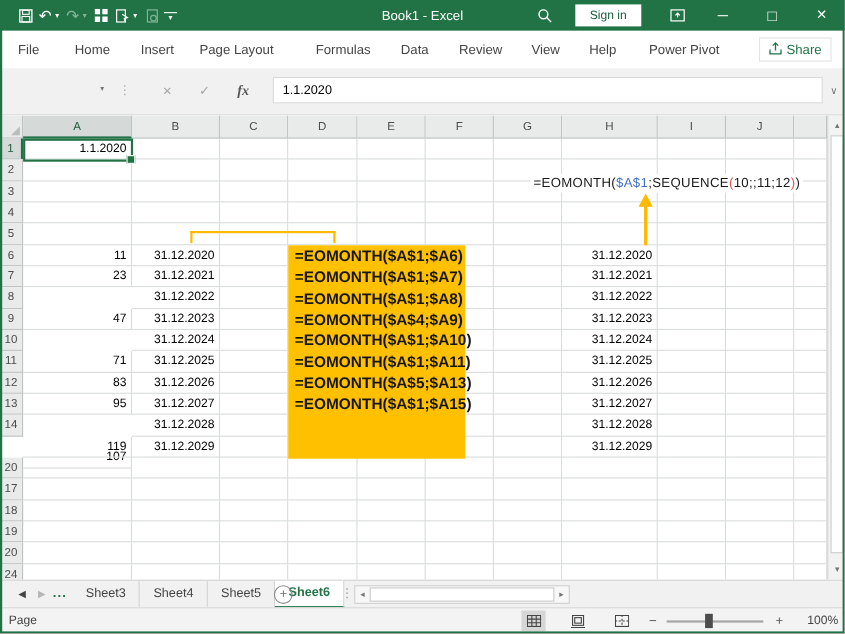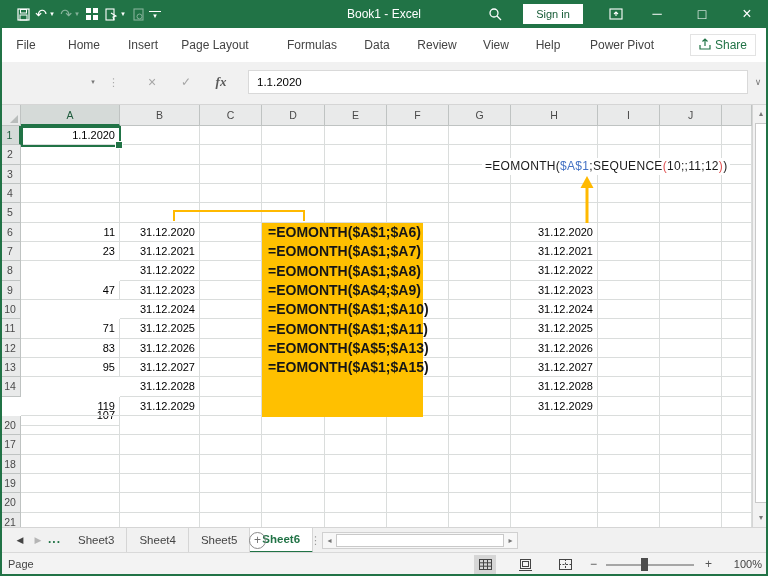--- a/index.html
+++ b/index.html
@@ -202,21 +202,21 @@
       <div class="rh" style="left: 0px; top: 214.33px; width: 21px; height: 19.333px; line-height: 19.333px;">11</div>
       <div class="rh" style="left: 0px; top: 233.663px; width: 21px; height: 19.333px; line-height: 19.333px;">12</div>
       <div class="rh" style="left: 0px; top: 252.996px; width: 21px; height: 19.333px; line-height: 19.333px;">13</div>
       <div class="rh" style="left: 0px; top: 272.329px; width: 21px; height: 19.333px; line-height: 19.333px;">14</div>
       <div class="rh" style="left: 0px; top: 308px; width: 21px; height: 19.333px; line-height: 19.333px; margin-top: 46px;">15</div>
       <div class="rh" style="left: 0px; top: 310.995px; width: 21px; height: 19.333px; line-height: 19.333px;">20</div>
       <div class="rh" style="left: 0px; top: 330.328px; width: 21px; height: 19.333px; line-height: 19.333px;">17</div>
       <div class="rh" style="left: 0px; top: 349.661px; width: 21px; height: 19.333px; line-height: 19.333px;">18</div>
       <div class="rh" style="left: 0px; top: 368.994px; width: 21px; height: 19.333px; line-height: 19.333px;">19</div>
       <div class="rh" style="left: 0px; top: 388.327px; width: 21px; height: 19.333px; line-height: 19.333px;">20</div>
-      <div class="rh" style="left: 0px; top: 407.66px; width: 21px; height: 19.333px; line-height: 19.333px;">21</div>
+      <div class="rh" style="left: 0px; top: 407.66px; width: 21px; height: 19.333px; line-height: 19.333px;">24</div>
       <div class="cell r" style="left: 21px; top: 21px; width: 99px; height: 19.333px; line-height: 19.333px;">1.1.2020</div>
       <div class="cell" style="left: 120px; top: 21px; width: 80px; height: 19.333px; line-height: 19.333px;"></div>
       <div class="cell" style="left: 200px; top: 21px; width: 62px; height: 19.333px; line-height: 19.333px;"></div>
       <div class="cell" style="left: 262px; top: 21px; width: 63px; height: 19.333px; line-height: 19.333px;"></div>
       <div class="cell" style="left: 325px; top: 21px; width: 62px; height: 19.333px; line-height: 19.333px;"></div>
       <div class="cell" style="left: 387px; top: 21px; width: 62px; height: 19.333px; line-height: 19.333px;"></div>
       <div class="cell" style="left: 449px; top: 21px; width: 62px; height: 19.333px; line-height: 19.333px;"></div>
       <div class="cell" style="left: 511px; top: 21px; width: 87px; height: 19.333px; line-height: 19.333px;"></div>
       <div class="cell" style="left: 598px; top: 21px; width: 62px; height: 19.333px; line-height: 19.333px;"></div>
       <div class="cell" style="left: 660px; top: 21px; width: 62px; height: 19.333px; line-height: 19.333px;"></div>

